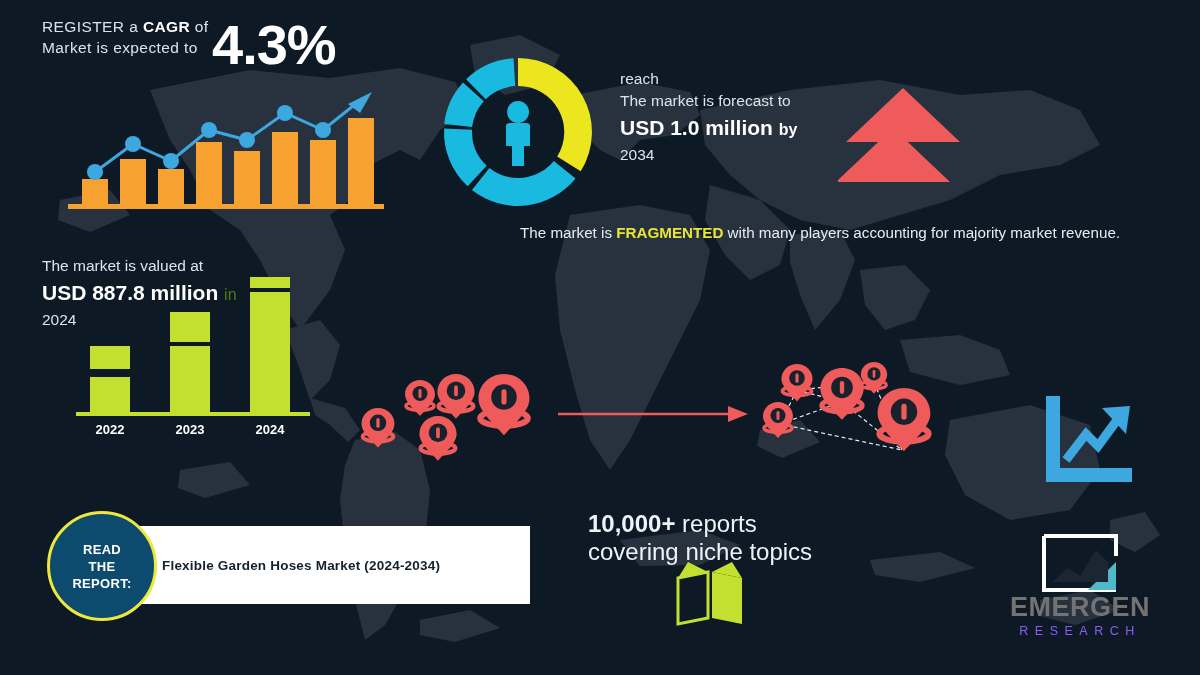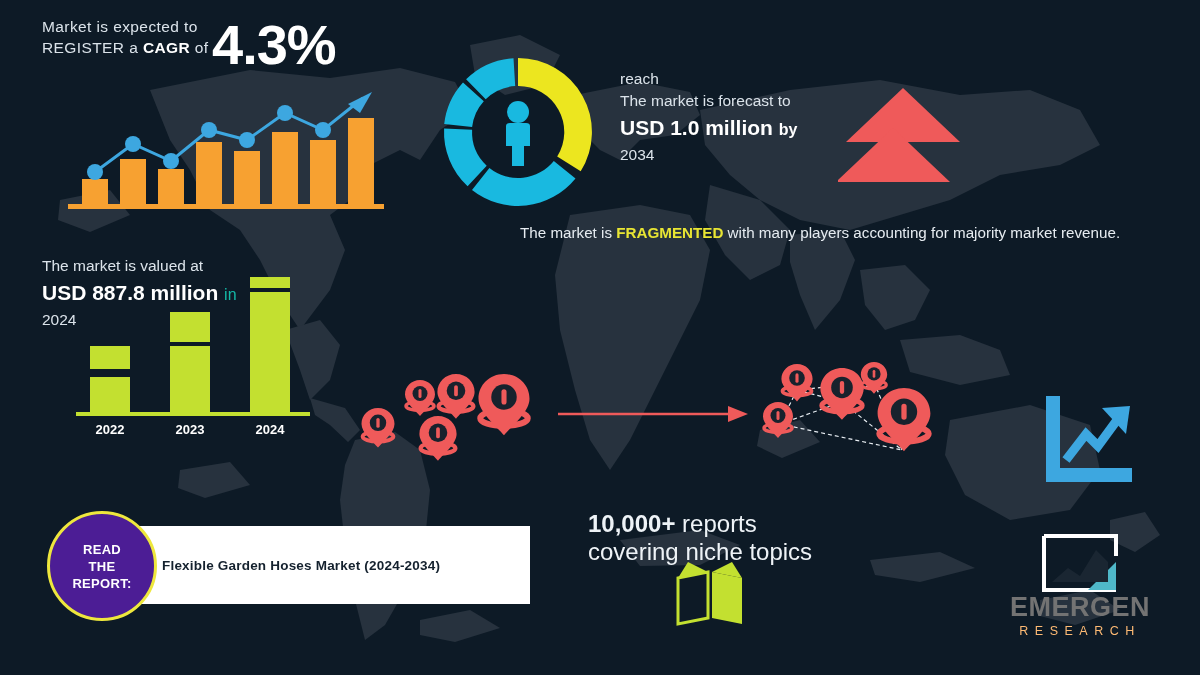--- a/index.html
+++ b/index.html
@@ -36,58 +36,58 @@
   #forecast-l2 .by { font-size:16px; font-weight:700; }
   #forecast-l3 { font-size:15.5px; color:#dbe3ea; line-height:22px; }
 
   #frag-block { left:520px; top:220px; width:640px; }
   #frag-block p { font-size:15.2px; color:#e6ecf1; line-height:26px; }
   .frag-hl { color:#e8e533; font-weight:700; }
 
   #valued-block { left:42px; top:255px; width:280px; }
   #valued-l1 { font-size:15.5px; color:#dbe3ea; line-height:22px; }
   #valued-l2 { font-size:21px; font-weight:700; color:#ffffff; line-height:28px; margin-top:2px; }
-  #valued-l2 .in { font-size:16px; font-weight:400; color:#14b8a6; }
+  #valued-l2 .in { font-size:16px; font-weight:400; color:#4d7c0f; }
   #valued-l3 { font-size:15.5px; color:#dbe3ea; line-height:22px; }
 
   #reports-block { left:588px; top:510px; }
   #reports-block div { font-size:24px; color:#eef3f7; line-height:28px; }
   #reports-l1 .num { font-weight:700; }
 
   
   #read-bar {
     left:110px; top:526px; width:420px; height:78px;
     background:#ffffff;
   }
   #read-bar-label {
     position:absolute; left:52px; top:50%; transform:translateY(-50%);
     font-size:13.5px; font-weight:700; color:#14212e; letter-spacing:.2px;
     white-space:nowrap;
   }
   #read-circle {
     left:47px; top:511px; width:110px; height:110px;
     border-radius:50%;
-    background:#4c1d95;
+    background:#0c4a6e;
     border:3px solid #eee73d;
     display:flex; align-items:center; justify-content:center;
   }
   #read-circle-label {
     font-size:13px; font-weight:700; color:#ffffff; text-align:center;
     line-height:17px; letter-spacing:.3px;
   }
 
   
   #logo { left:985px; top:532px; width:190px; height:110px; }
   #logo-name {
     position:absolute; left:0; top:60px; width:190px; text-align:center;
     font-size:27px; font-weight:700; color:#737373; letter-spacing:.5px;
   }
   #logo-sub {
     position:absolute; left:0; top:92px; width:190px; text-align:center;
-    font-size:12.5px; font-weight:400; color:#fdba74; letter-spacing:6.5px;
+    font-size:12.5px; font-weight:400; color:#8b5cf6; letter-spacing:6.5px;
   }
 </style>
 </head>
 <body>
 
 <div id="canvas">
 
   <svg class="map-layer" viewBox="0 0 1200 675" preserveAspectRatio="none">
     <rect x="0" y="0" width="1200" height="675" fill="#0d1a26"></rect>
     <g fill="#27323e">
@@ -120,24 +120,24 @@
       <path d="M870 560 L940 552 L975 568 L920 582 L875 575 Z"></path>
       <path d="M420 620 L470 610 L500 628 L455 642 L420 635 Z"></path>
       <path d="M1040 600 L1090 590 L1120 610 L1075 625 L1040 616 Z"></path>
       <path d="M180 470 L230 462 L250 485 L205 498 L178 488 Z"></path>
       <path d="M60 200 L110 190 L130 215 L90 232 L58 220 Z"></path>
       <path d="M760 430 L800 420 L820 442 L782 458 L757 446 Z"></path>
     </g>
   </svg>
 
   <div class="abs" id="cagr-block">
-    <div id="cagr-line1">Market is expected to</div>
     <div id="cagr-line2">
       <span>REGISTER a </span><span class="b">CAGR</span><span> of</span>
     </div>
+    <div id="cagr-line1">Market is expected to</div>
   </div>
   <div id="cagr-value" class="abs">4.3%</div>
 
   <svg class="abs" style="left:60px; top:80px;" width="340" height="132" viewBox="0 0 340 132">
     <g fill="#f7a131">
       <rect x="22" y="99" width="26" height="27"></rect>
       <rect x="60" y="79" width="26" height="47"></rect>
       <rect x="98" y="89" width="26" height="37"></rect>
       <rect x="136" y="62" width="26" height="64"></rect>
       <rect x="174" y="71" width="26" height="55"></rect>

